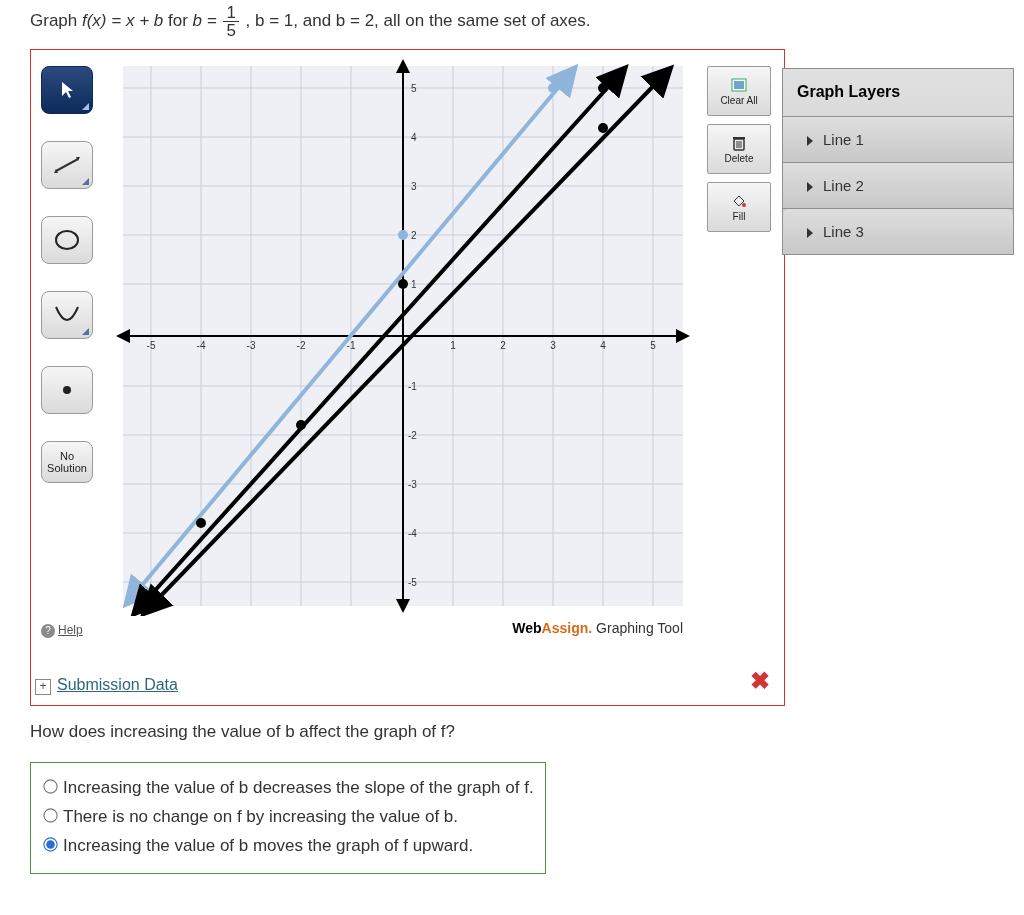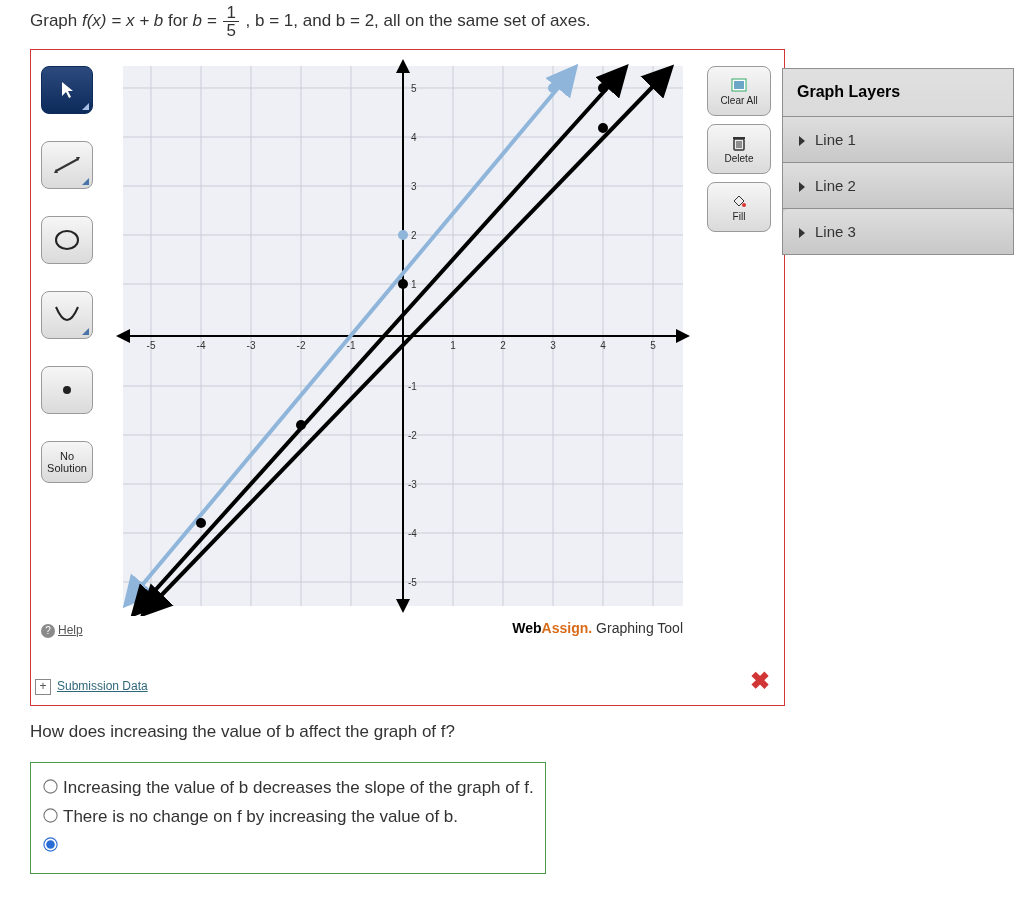--- a/index.html
+++ b/index.html
@@ -26,39 +26,39 @@
   .toolbtn{width:50px;height:46px;border-radius:8px;margin-bottom:27px;border:1px solid #9a9a9a;background:linear-gradient(#f6f6f6,#dadada);display:flex;align-items:center;justify-content:center;font-size:11px;color:#222;position:relative;}
   .toolbtn.active{background:linear-gradient(#2d4a7e,#0c2a5a);border-color:#0c2a5a;}
   .toolbtn .tri{position:absolute;right:3px;bottom:3px;width:0;height:0;border-left:7px solid transparent;border-bottom:7px solid #4a74a8;}
   .toolbtn.active .tri{border-bottom-color:#a8c0e6;}
   .toolbtn.nosol{height:40px;flex-direction:column;line-height:1.1;font-family:Arial,sans-serif;}
 
   .canvas-area{margin-left:68px;width:596px;position:relative;}
   svg.graph{display:block;background:#fff;}
 
   .rightcol{position:absolute;left:676px;top:16px;width:68px;}
-  .rbtn{width:62px;height:48px;border:1px solid #9a9a9a;background:linear-gradient(#f6f6f6,#dadada);border-radius:8px;margin-bottom:8px;display:flex;flex-direction:column;align-items:center;justify-content:center;font-size:10px;color:#222;}
+  .rbtn{width:62px;height:48px;border:1px solid #9a9a9a;background:linear-gradient(#f6f6f6,#dadada);border-radius:2px;margin-bottom:8px;display:flex;flex-direction:column;align-items:center;justify-content:center;font-size:10px;color:#222;}
   .rbtn .ico{width:20px;height:16px;display:flex;align-items:center;justify-content:center;margin-bottom:2px;}
 
   .layers{position:absolute;left:752px;top:15px;width:230px;border:1px solid #8f8f8f;background:linear-gradient(#e0e0e0,#c9c9c9);}
   .layers-head{font-weight:bold;font-size:16px;padding:14px 14px 15px;border-bottom:1px solid #8f8f8f;color:#000;}
-  .layer-item{border-bottom:1px solid #8f8f8f;padding:14px 16px;font-size:15px;color:#333;background:linear-gradient(#dedede,#c8c8c8);}
+  .layer-item{border-bottom:1px solid #8f8f8f;padding:14px 24px;font-size:15px;color:#333;background:linear-gradient(#dedede,#c8c8c8);}
   .layer-item:last-child{border-bottom:none;border-radius:6px;}
   .caret{display:inline-block;width:0;height:0;border-top:5px solid transparent;border-bottom:5px solid transparent;border-left:6px solid #333;margin-right:10px;vertical-align:middle;}
 
   .brand{font-size:14px;text-align:right;padding:4px 18px 12px 0;color:#333;}
   .brand b{color:#000}
   .brand .orange{color:#d86b19;font-weight:bold;}
 
   .help{position:absolute;left:10px;bottom:16px;font-size:12px;}
   .help a{color:#555;}
   .help .qicon{display:inline-block;width:14px;height:14px;border-radius:50%;background:#8a8a8a;color:#fff;font-size:10px;text-align:center;line-height:14px;margin-right:3px;}
 
   .sublink{padding:22px 4px 10px;}
-  .sublink a{color:var(--link);font-size:12px;text-decoration:underline;}
+  .sublink a{color:var(--link);font-size:16px;text-decoration:underline;}
   .plusbox{display:inline-block;width:14px;height:14px;border:1px solid #888;font-size:12px;line-height:13px;text-align:center;color:#555;margin-right:6px;text-decoration:none;}
 
   .xmark{position:absolute;right:14px;bottom:10px;color:#d23535;font-size:24px;font-weight:bold;}
 
   .question{margin-top:16px;font-size:17px;}
   .mc{border:1px solid #4a9a4a;margin-top:20px;width:516px;box-sizing:border-box;padding:6px 8px 9px 8px;}
   .mc label{display:block;margin:8px 0;font-size:17px;}
   .mc input{margin-right:6px;transform:scale(1.1);accent-color:#2a6cd6;}
 </style>
 </head>
@@ -256,14 +256,14 @@
   <div class="layer-item"><span class="caret"></span><span>Line 2</span></div>
   <div class="layer-item"><span class="caret"></span><span>Line 3</span></div>
 </div>
 
 </div>
 
 <div class="question">How does increasing the value of b affect the graph of f?</div>
 <div class="mc">
   <label><input type="radio" name="q" style=""><span>Increasing the value of b decreases the slope of the graph of f.</span></label>
   <label><input type="radio" name="q" style=""><span>There is no change on f by increasing the value of b.</span></label>
-  <label><input type="radio" name="q" checked="" style=""></label>
+  <label><input type="radio" name="q" checked="" style=""><span>Increasing the value of b moves the graph of f upward.</span></label>
 </div>
 
 </body></html>

